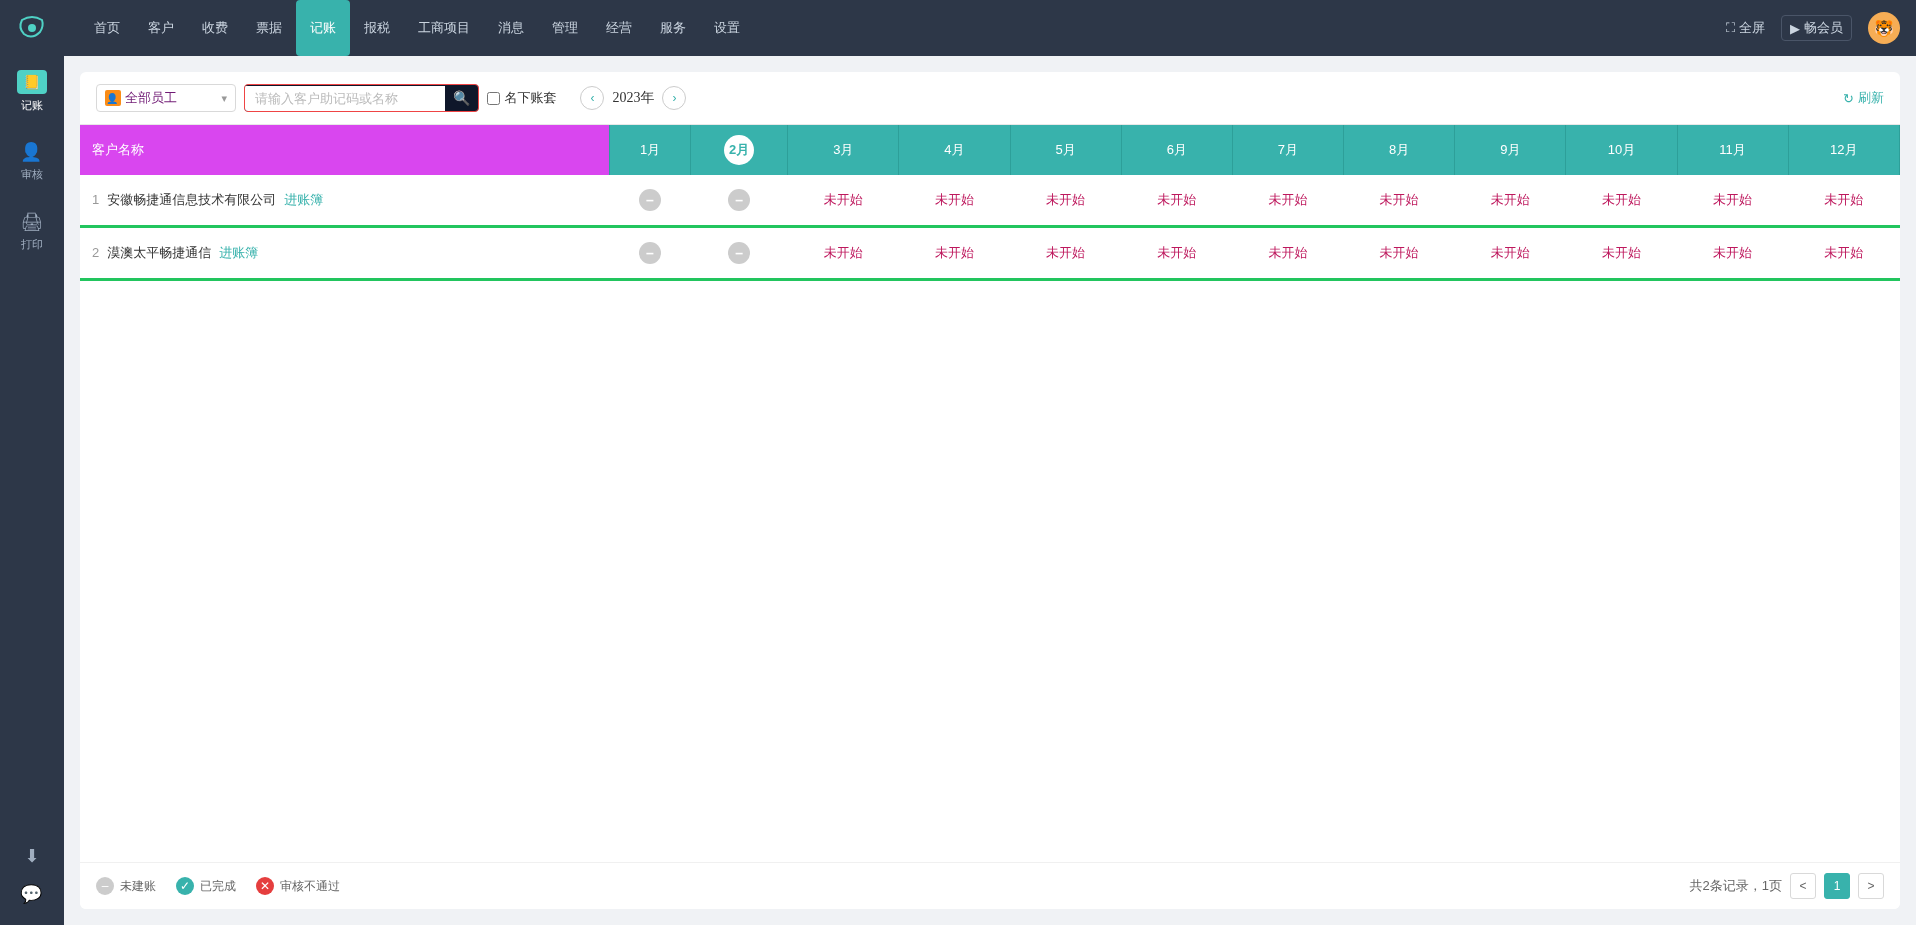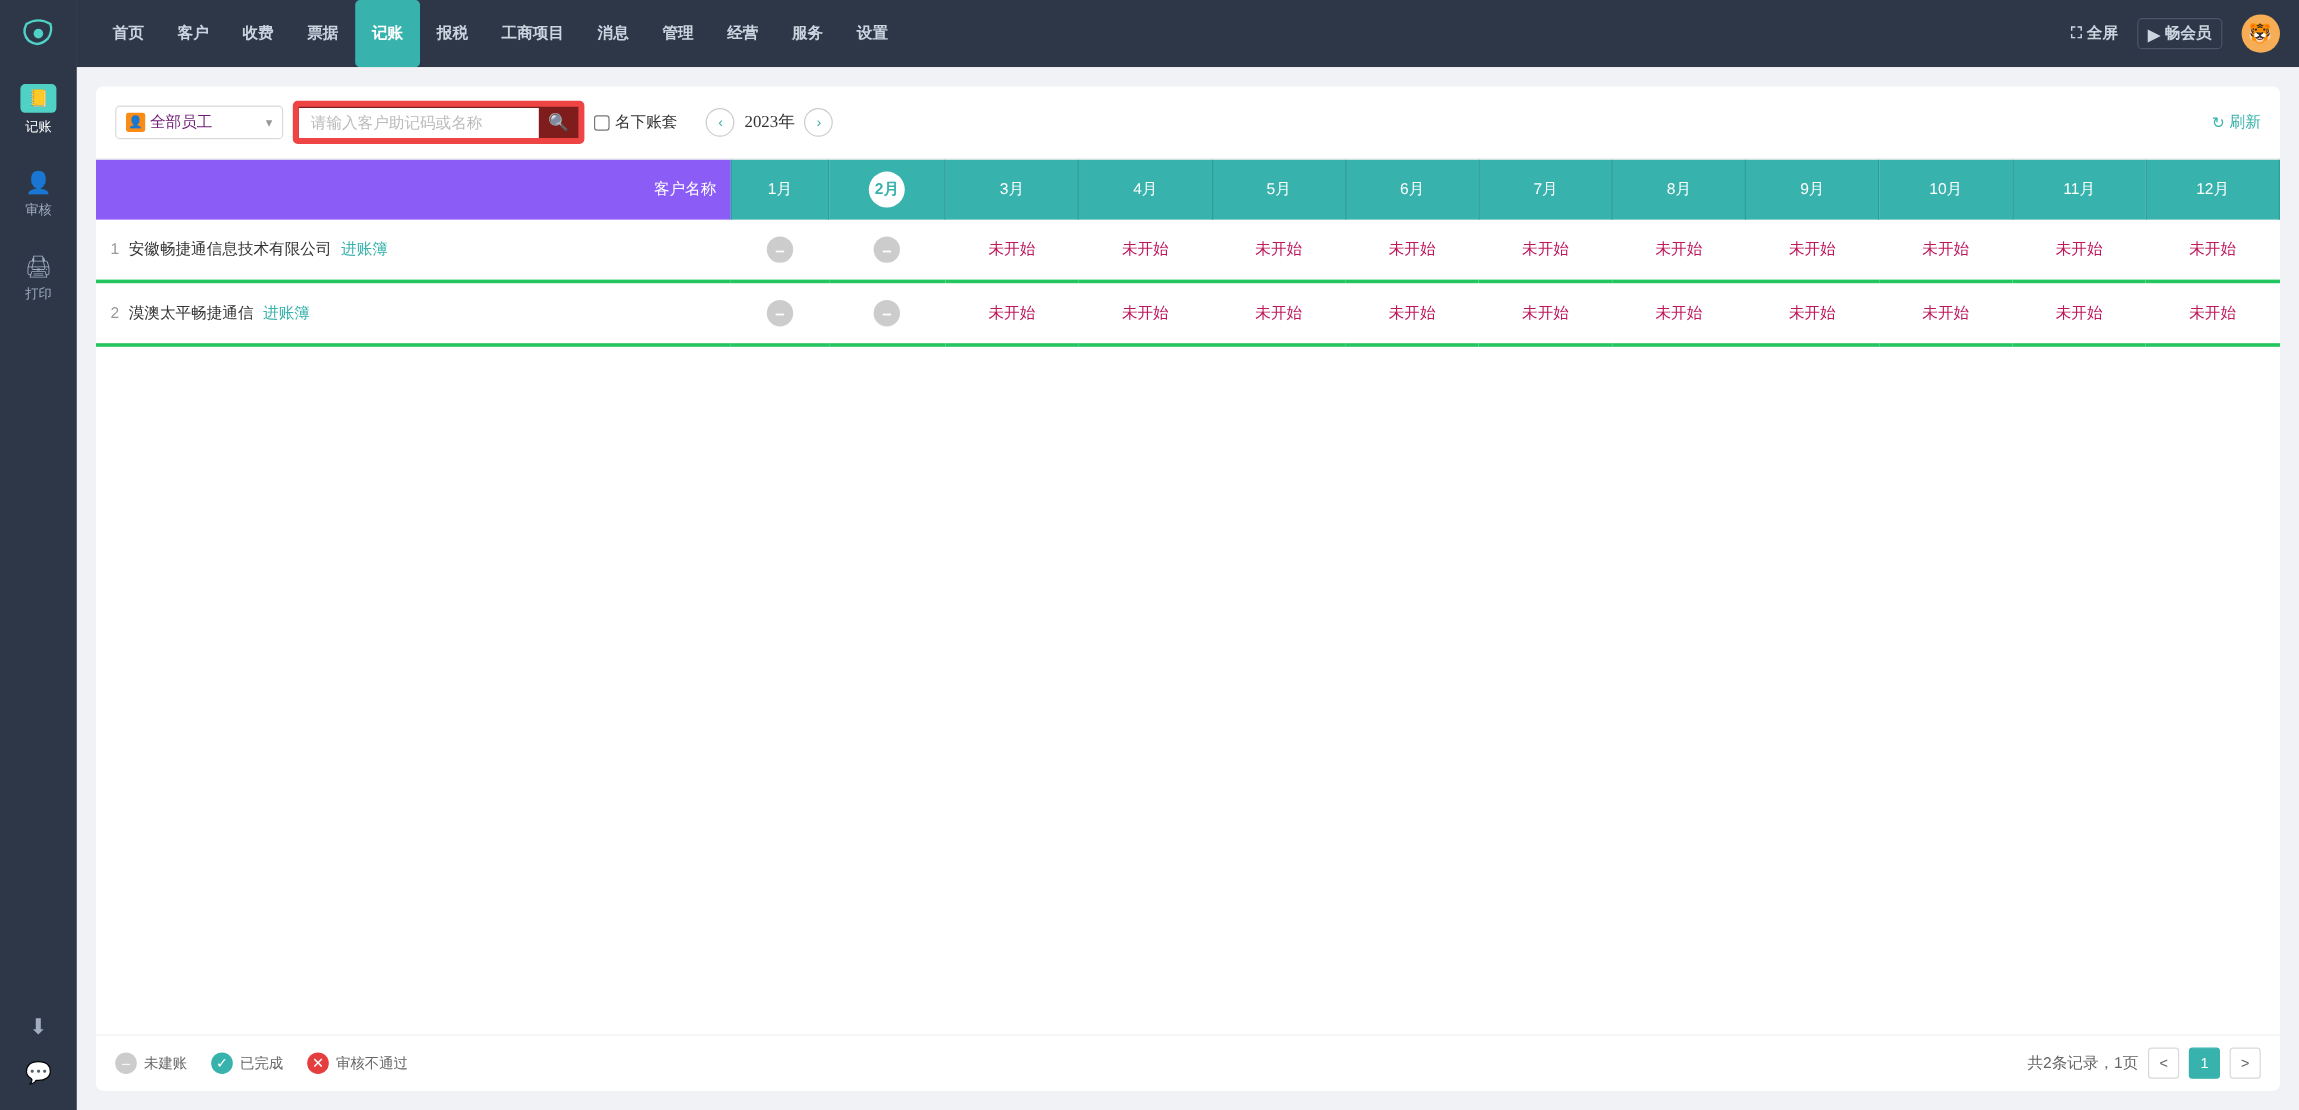--- a/index.html
+++ b/index.html
@@ -68,21 +68,20 @@
 
     
     .topnav {
       height: 56px;
       background: #2d3748;
       display: flex;
       align-items: center;
       padding: 0 16px;
       gap: 0;
       flex-shrink: 0;
-      font-weight: bold;
     }
     .nav-item {
       padding: 0 14px;
       height: 56px;
       display: flex;
       align-items: center;
       color: #cbd5e0;
       cursor: pointer;
       font-size: 13px;
       white-space: nowrap;
@@ -185,24 +184,24 @@
       font-size: 13px;
       color: #701a75;
     }
     .employee-select .emp-arrow {
       color: #999;
       font-size: 11px;
     }
     .search-input-wrap {
       display: flex;
       align-items: center;
-      border: 5px solid #ef4444;
+      border: 1px solid #ef4444;
       border-radius: 4px;
       overflow: hidden;
-      background: #7f1d1d;
+      background: #0f172a;
     }
     .search-input {
       border: none;
       outline: none;
       padding: 5px 10px;
       width: 200px;
       font-size: 13px;
       color: #333;
     }
     .search-input::placeholder { color: #bbb; }
@@ -490,21 +489,21 @@
         <button class="refresh-btn">
           <span>↻</span>
           <span>刷新</span>
         </button>
       </div>
 
       <div class="table-wrap">
         <table>
           <thead>
             <tr>
-              <th style="background:#8b5cf6;text-align:right;">
+              <th style="background:#d946ef;text-align:left;">
                 <span>客户名称</span>
               </th>
               <th>
                 <span>1月</span>
               </th>
               <th style="background:#38b2ac;">
                 <span style="display:inline-flex;align-items:center;justify-content:center;width:30px;height:30px;background:#fff;border-radius:50%;color:#38b2ac;font-weight:bold;">2月</span>
               </th>
               <th>
                 <span>3月</span>

